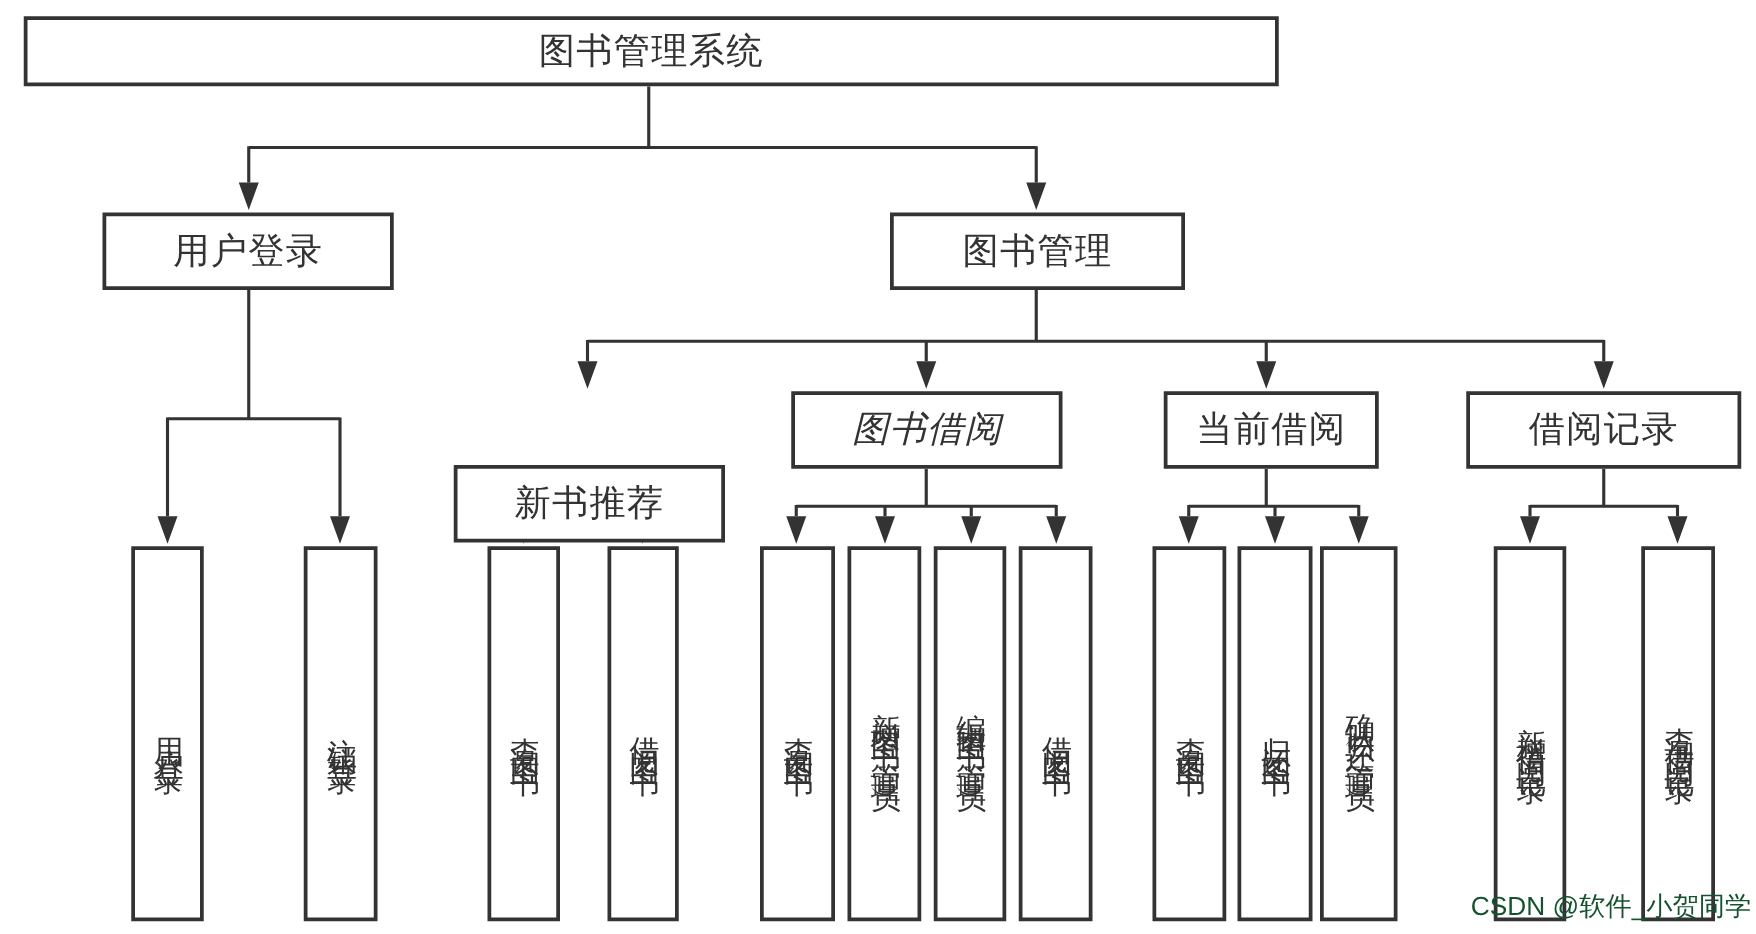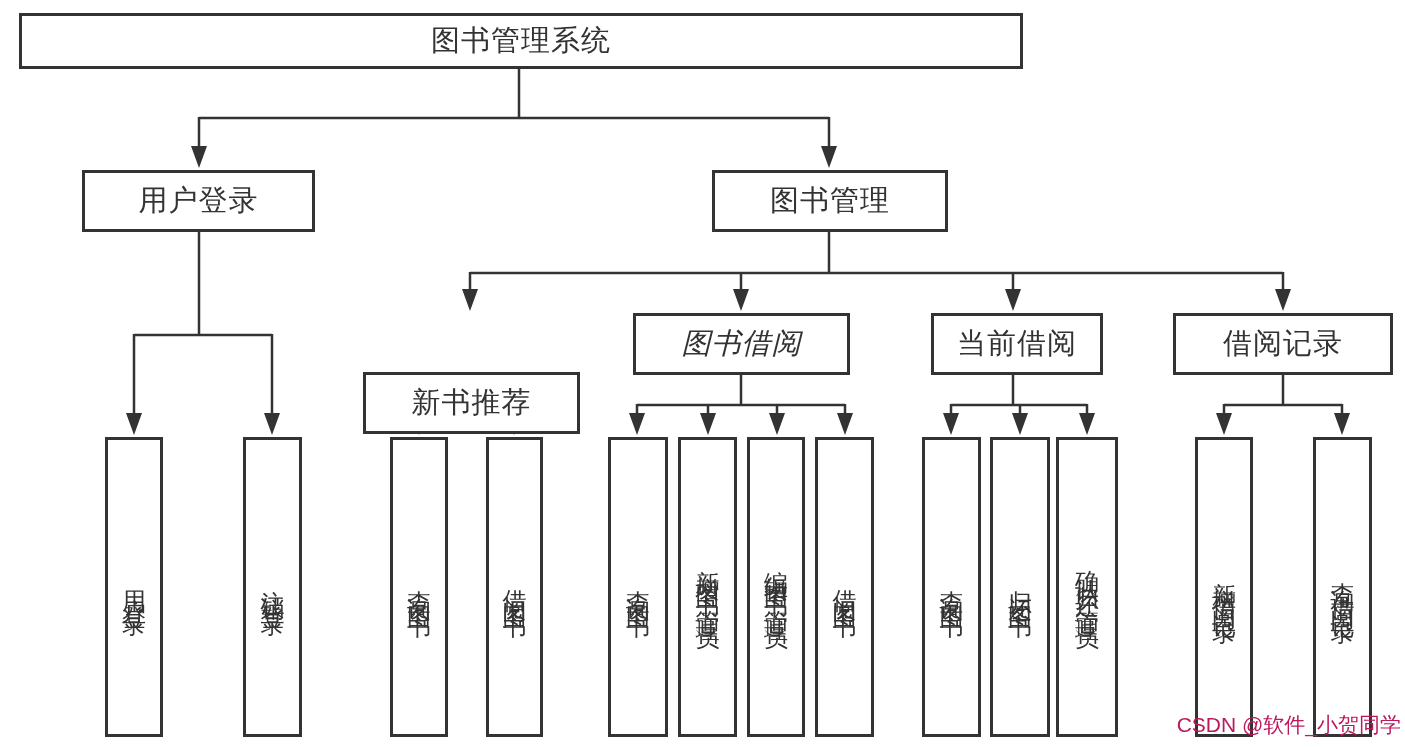--- a/index.html
+++ b/index.html
@@ -7,21 +7,21 @@
        font-family:"Liberation Sans","DejaVu Sans",sans-serif;}
   .stage{position:relative;width:1405px;height:747px;background:#ffffff;}
   .wires{position:absolute;left:0;top:0;z-index:1;}
   .node{position:absolute;box-sizing:border-box;background:#ffffff;
         border:3px solid #333333;color:#333333;z-index:2;
         display:flex;align-items:center;justify-content:center;}
   .node.h{font-size:29px;letter-spacing:1px;white-space:nowrap;}
   .vt{writing-mode:vertical-rl;text-orientation:mixed;
       font-size:24px;letter-spacing:8px;line-height:1;color:#333333;}
   .watermark{position:absolute;right:4px;top:711px;z-index:5;
-             font-size:21px;color:#be185d;white-space:nowrap;}
+             font-size:21px;color:#14532d;white-space:nowrap;}
   
   .b-root   {left:19px;  top:13px;  width:1004px;height:56px;}
   .b-login  {left:82px;  top:170px; width:233px; height:62px;}
   .b-mgmt   {left:712px; top:170px; width:236px; height:62px;}
   .b-newbook{left:363px; top:328px; width:217px; height:62px;margin-top:44px;}
   .b-borrow {left:633px; top:313px; width:217px; height:62px;font-style:italic;}
   .b-current{left:905px; top:313px; width:172px; height:62px;margin-left:26px;}
   .b-record {left:1173px;top:313px; width:220px; height:62px;}
   .b-a1{left:105px; top:437px;width:58px;height:300px;}
   .b-a2{left:243px; top:437px;width:59px;height:300px;}

